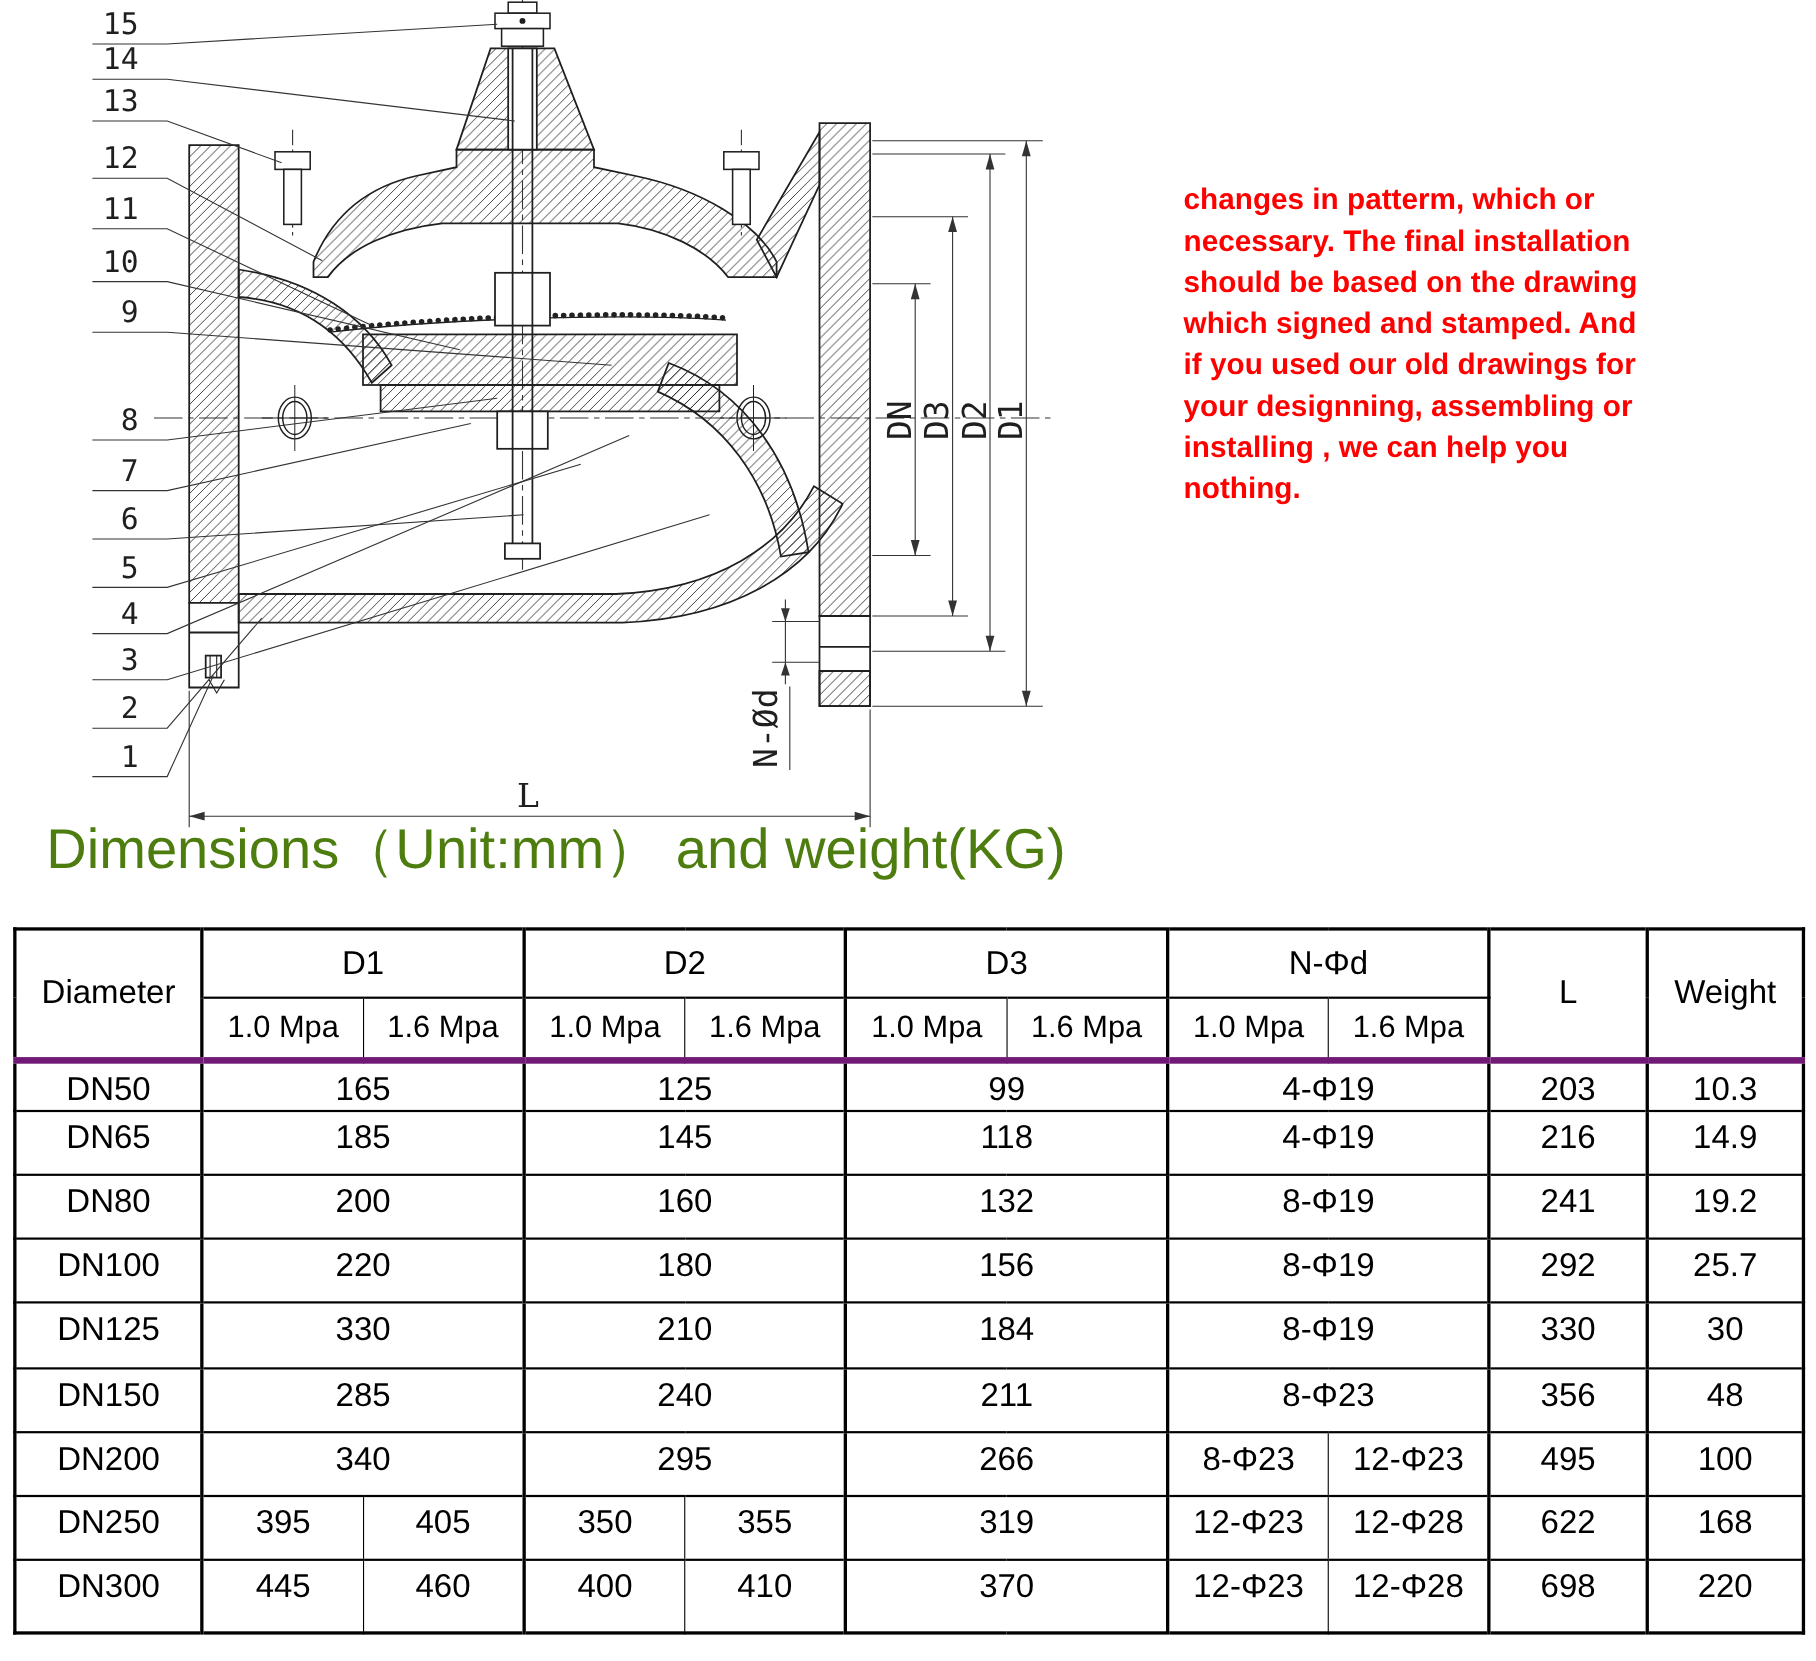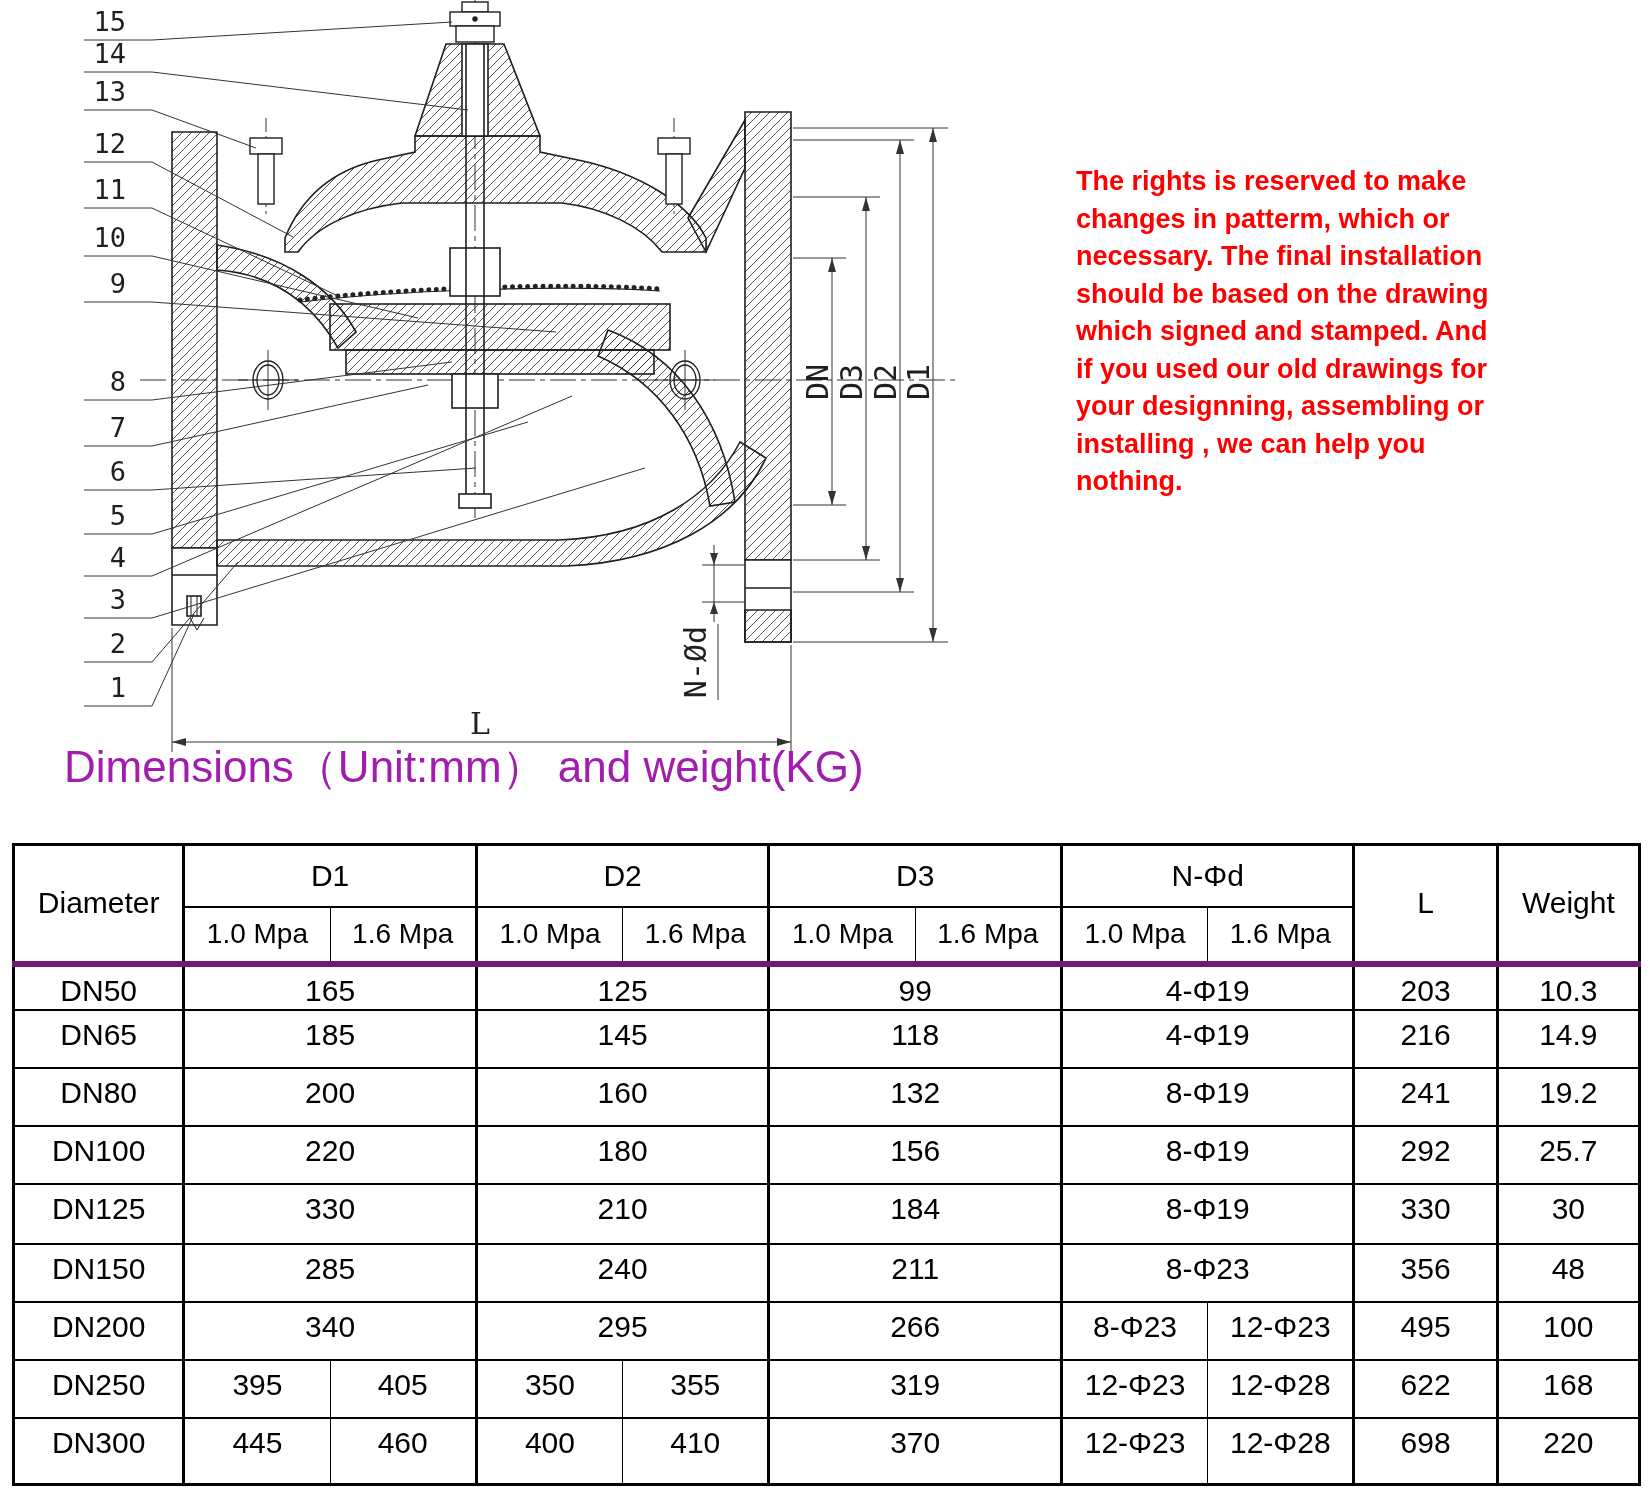--- a/index.html
+++ b/index.html
@@ -12,21 +12,21 @@
   .cad-num { font-family:"DejaVu Sans Mono", monospace; font-size:27px; fill:#1f1f1f; }
   .cad-dim { font-family:"DejaVu Sans Mono", monospace; font-size:30px; fill:#1f1f1f; }
   .cad-serif { font-family:"DejaVu Serif", serif; font-size:30px; fill:#1f1f1f; }
   
   .notice {
     position:absolute; left:1076px; top:163px; width:540px;
     font-size:27px; font-weight:bold; line-height:37.5px; white-space:nowrap;
   }
   
   .title {
-    position:absolute; left:42px; top:738px; font-size:44px; color:#a21caf;margin-left:22px;
+    position:absolute; left:42px; top:738px; font-size:51px; color:#4d7c0f;
   }
   
   table.dims {
     position:absolute; left:12px; top:843px; width:1629px; height:643px;
     border-collapse:collapse; table-layout:fixed;
     font-size:30px; text-align:center; color:#000;
     border:3.5px solid #000;
   }
   table.dims th { font-weight:normal; vertical-align:middle; }
   table.dims thead tr.sub th { border-top:2px solid #000; font-size:28px; }
@@ -196,21 +196,20 @@
       <path d="M172,742 H791"></path>
       <g fill="#333" stroke="none">
         <polygon points="172,742 186,738 186,746"></polygon>
         <polygon points="791,742 777,738 777,746"></polygon>
       </g>
       <text class="cad-serif" x="480" y="734" text-anchor="middle" stroke="none">L</text>
     </g>
   </svg>
 
   <div class="notice" style="color:#ff0000">
-    <div>The rights is reserved to make</div>
     <div>changes in patterm, which or</div>
     <div>necessary. The final installation</div>
     <div>should be based on the drawing</div>
     <div>which signed and stamped. And</div>
     <div>if you used our old drawings for</div>
     <div>your designning, assembling or</div>
     <div>installing , we can help you</div>
     <div>nothing.</div>
   </div>
 

